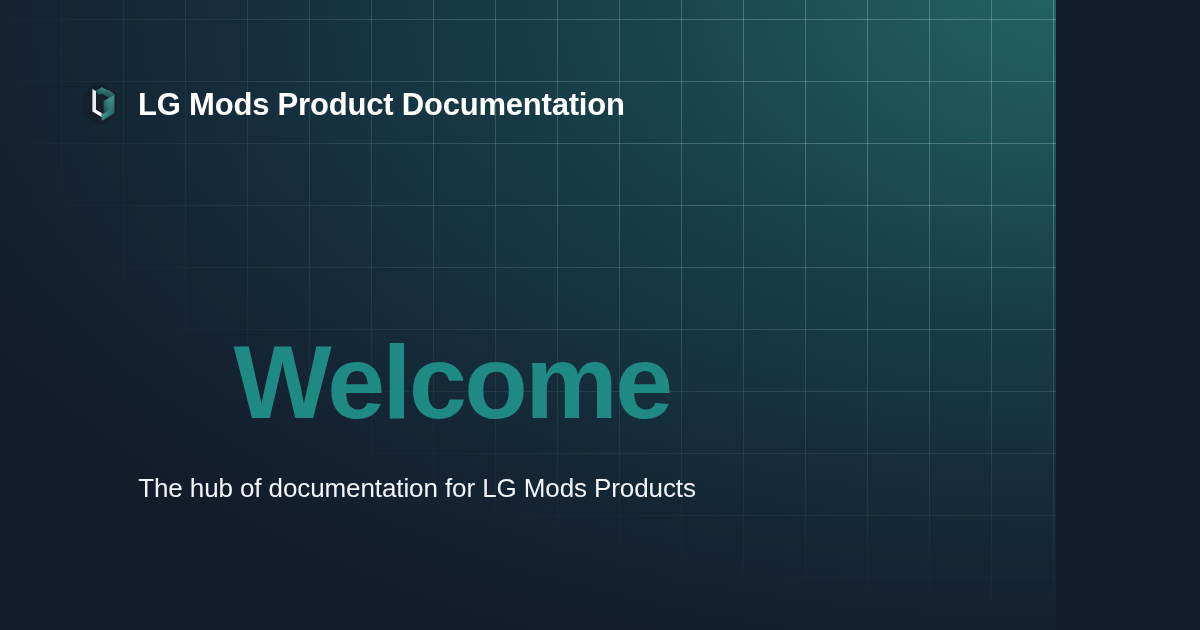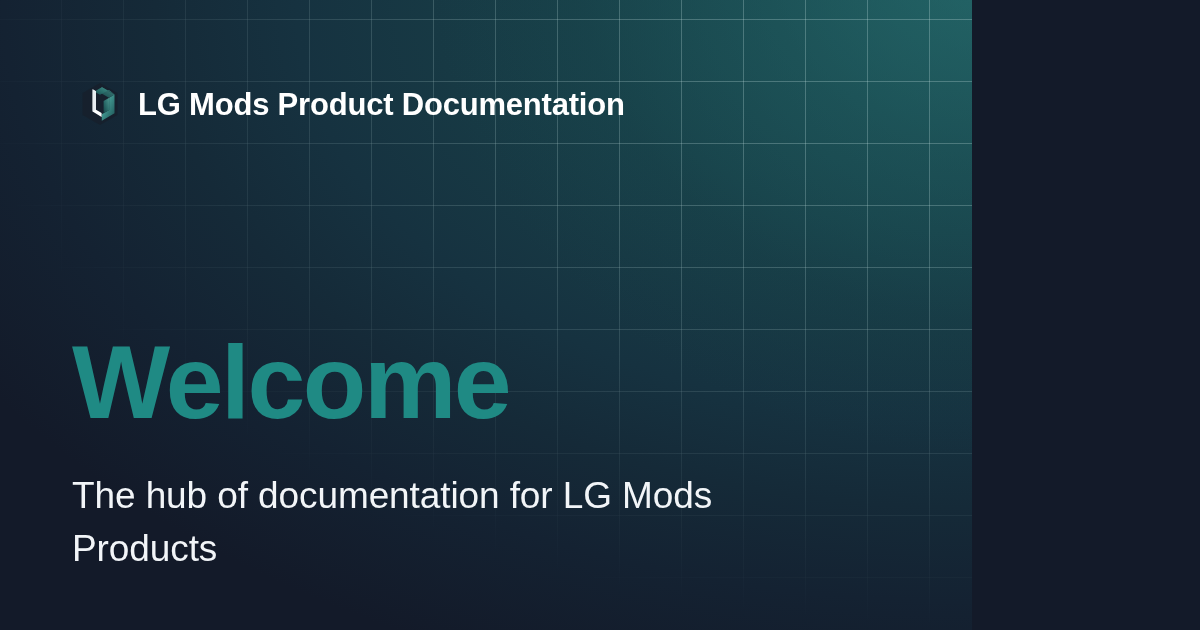--- a/index.html
+++ b/index.html
@@ -11,24 +11,25 @@
   }
 
   body {
     font-family: "Liberation Sans", sans-serif;
     background: #131a29;
   }
 
   
   .card {
     position: relative;
-    width: 972px;
+    width: 1056px;
     height: 630px;
     overflow: hidden;
     background: #131a29;
+    text-align: center;
   }
 
   
 
   
   .bg-gradient {
     position: absolute;
     inset: 0;
     background:
       radial-gradient(120% 115% at 100% 0%,
@@ -128,21 +129,21 @@
   .hero-heading {
     font-size: 104px;
     font-weight: bold;
     line-height: 1.0;
     letter-spacing: -2.5px;
     color: #1f8a84;
     margin: 0 0 36px 0;
   }
 
   .hero-subtitle {
-    font-size: 37px;
+    font-size: 26px;
     font-weight: normal;
     line-height: 1.42;
     color: #f2f5f8;
     letter-spacing: -0.1px;
     max-width: 690px;
   }
 </style>
 </head>
 <body>
 

